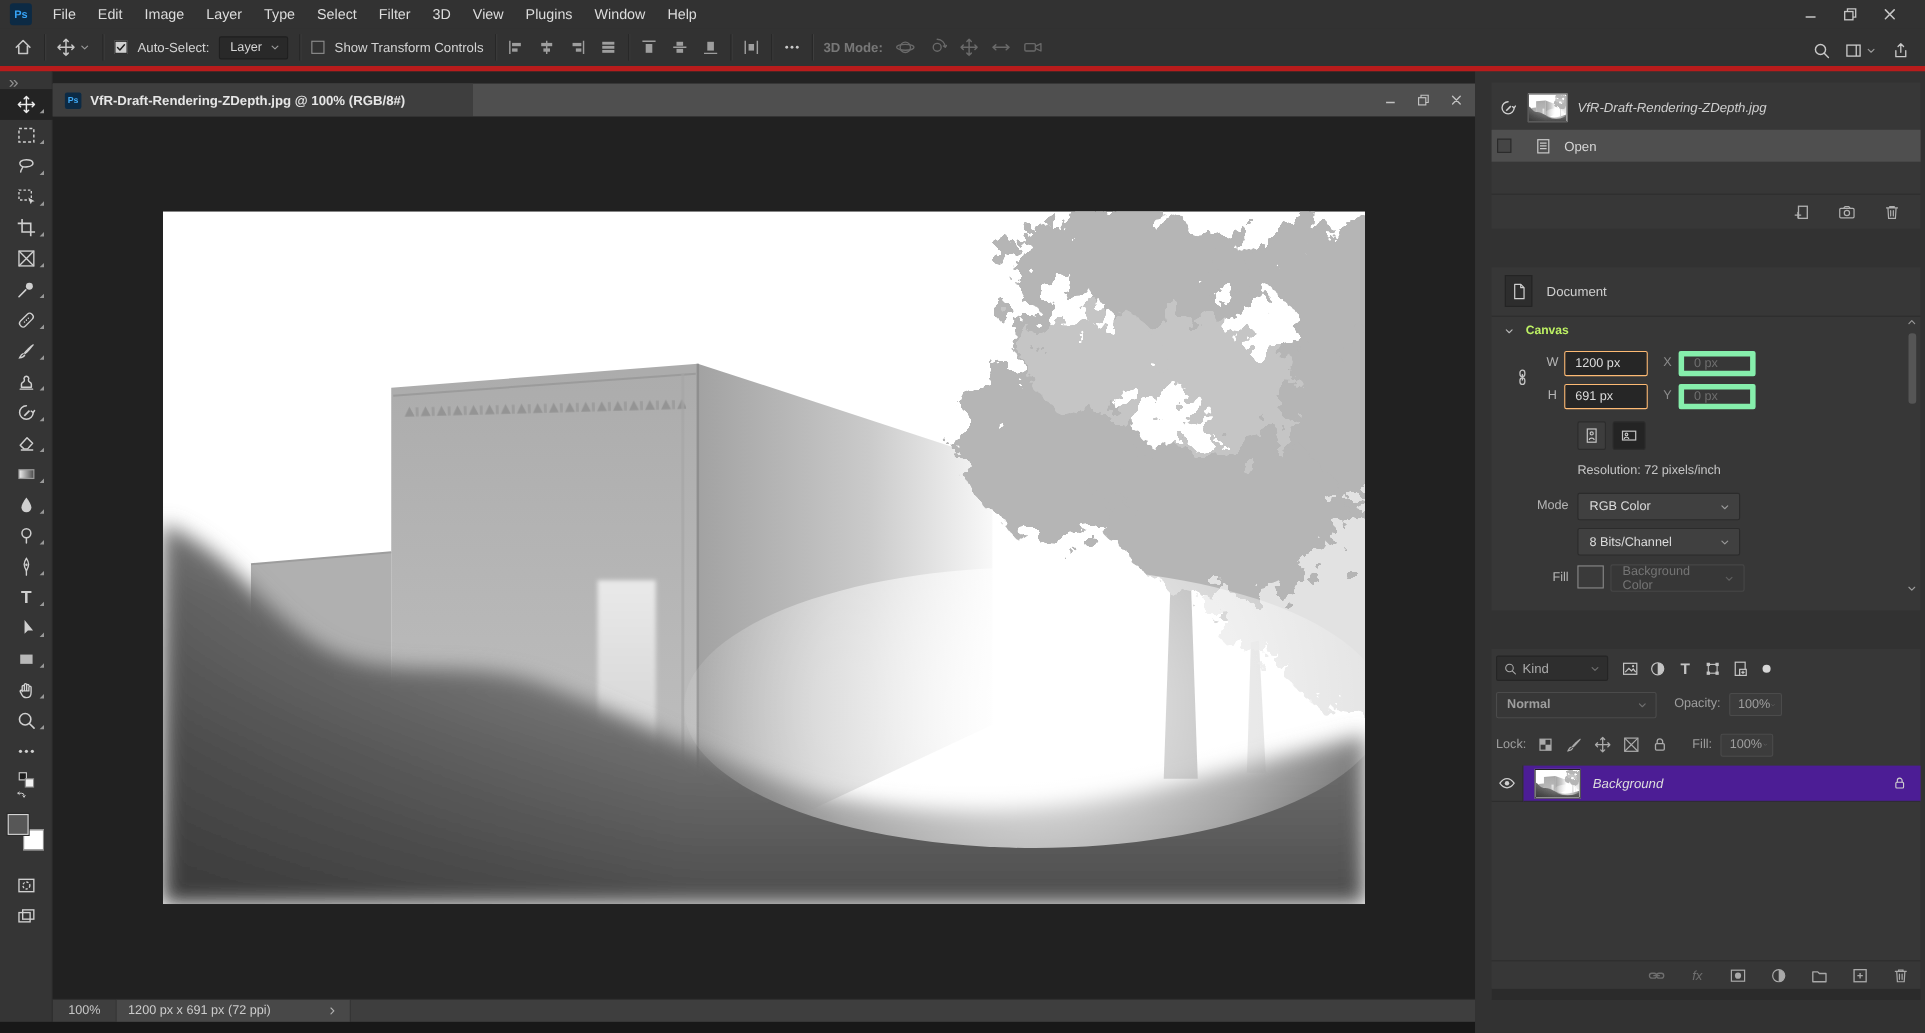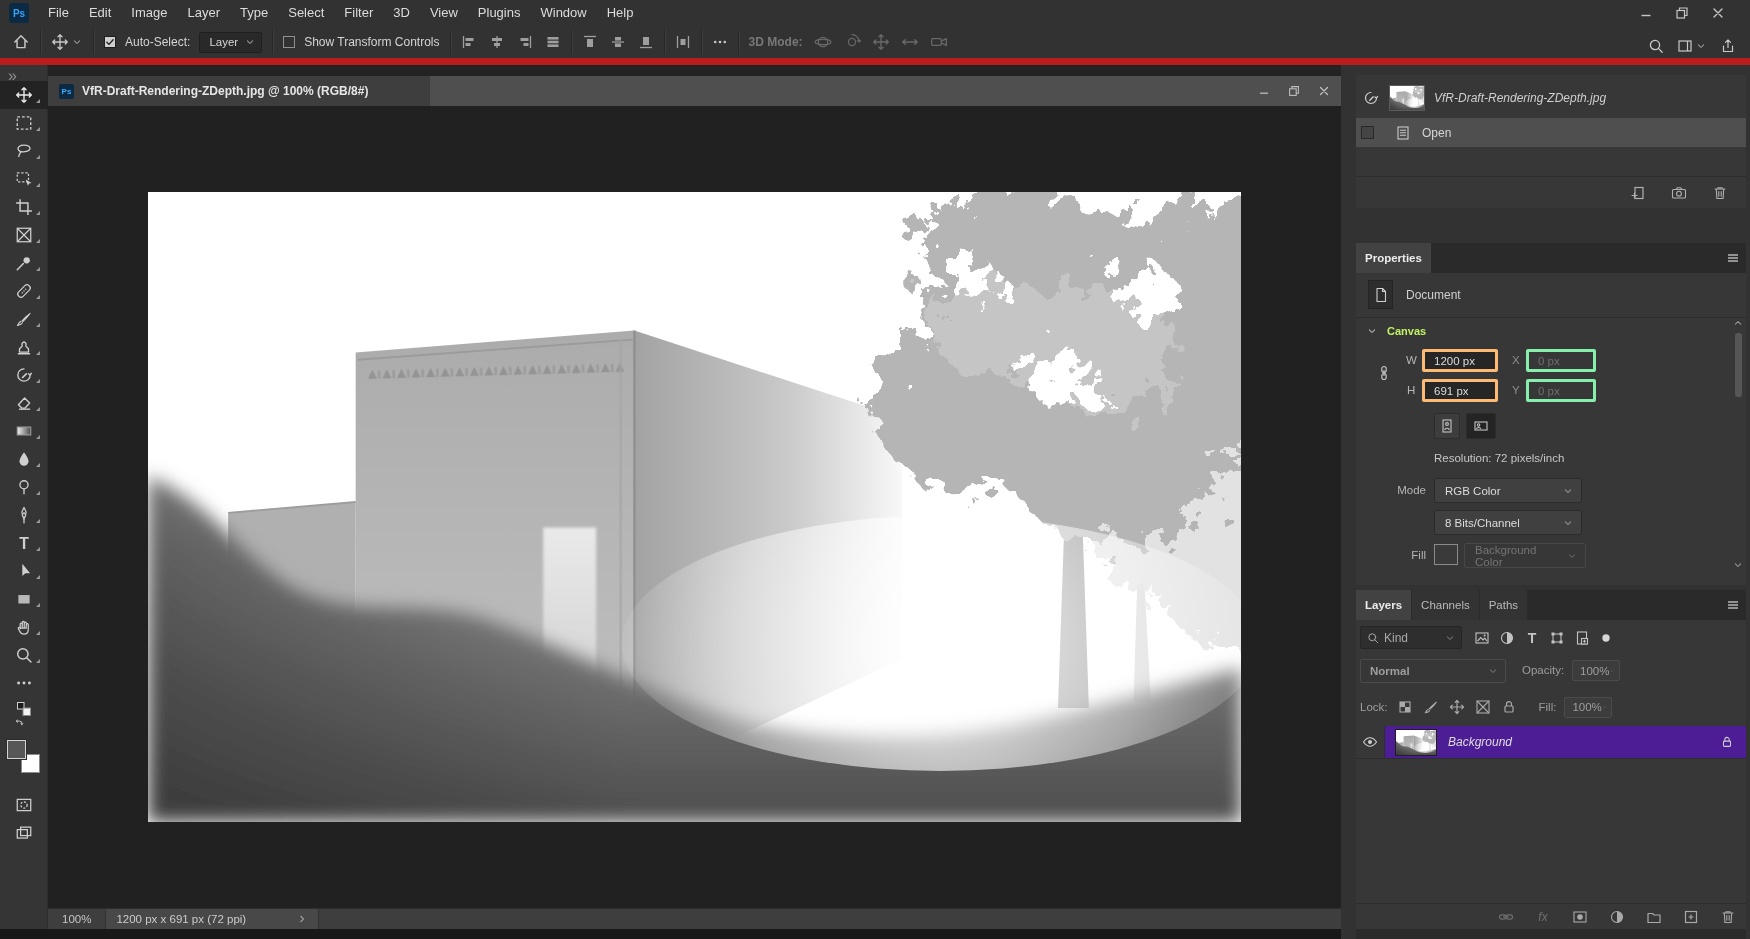--- a/index.html
+++ b/index.html
@@ -13,21 +13,21 @@
   .ico18{width:18px;height:18px;display:block;}
 
   
   .menubar{position:absolute;top:0;left:0;right:0;height:26px;background:#323232;display:flex;align-items:center;padding-left:6px;}
   .ps-logo{width:20px;height:20px;border-radius:3px;background:#0c2a44;color:#36a3f7;font-weight:bold;font-size:10px;display:flex;align-items:center;justify-content:center;margin:0 9px 0 3px;}
   .menu-item{padding:0 10px;font-size:13px;color:#dcdcdc;line-height:26px;}
   .win-ctrls{position:absolute;right:14px;top:0;display:flex;}
   .win-btn{width:36px;height:26px;display:flex;align-items:center;justify-content:center;color:#c6c6c6;}
 
   
-  .optionsbar{position:absolute;top:26px;left:0;right:0;height:39px;background:#323232;border-bottom:7px solid #b91c1c;display:flex;align-items:center;padding-left:12px;color:#c6c6c6;}
+  .optionsbar{position:absolute;top:26px;left:0;right:0;height:39px;background:#323232;border-bottom:5px solid #b91c1c;display:flex;align-items:center;padding-left:12px;color:#c6c6c6;}
   .ob-sep{width:1px;height:24px;background:#272727;box-shadow:1px 0 0 #3e3e3e;margin:0 10px;flex:none;}
   .ob-group{display:flex;align-items:center;gap:9px;flex:none;}
   .ob-label{font-size:12px;color:#d4d4d4;white-space:nowrap;}
   .cb{width:12px;height:12px;border:1px solid #1e1e1e;background:#cfcfcf;display:flex;align-items:center;justify-content:center;color:#222;flex:none;}
   .cb.empty{background:transparent;border:1px solid #909090;}
   .dd-dark{height:21px;background:#292929;border:1px solid #1f1f1f;border-radius:2px;display:flex;align-items:center;font-size:11.5px;color:#d6d6d6;padding:0 5px 0 9px;gap:6px;}
   .dim{color:#787878;}
   .vdim{color:#696969;}
   .ob-right{position:absolute;right:14px;top:0;height:39px;display:flex;align-items:center;gap:13px;color:#c9c9c9;}
 
@@ -84,22 +84,22 @@
   .hist-footer{position:absolute;left:0;bottom:0;width:100%;height:32px;border-top:1px solid #2d2d2d;display:flex;align-items:center;justify-content:flex-end;gap:25px;padding-right:18px;color:#b0b0b0;}
 
   
   .prop-docrow{position:absolute;left:12px;top:7px;display:flex;align-items:center;gap:13px;}
   .prop-docicon{width:25px;height:29px;background:#2d2d2d;border:1px solid #242424;display:flex;align-items:center;justify-content:center;color:#cfcfcf;}
   .prop-divider{position:absolute;left:0;top:44px;width:100%;height:1px;background:#2d2d2d;}
   .canvas-head{position:absolute;left:10px;top:52px;display:flex;align-items:center;gap:9px;color:#b5b5b5;}
   .canvas-title{font-weight:bold;color:#bef264;font-size:11px;}
   .linkv{position:absolute;left:20px;top:92px;color:#c4c4c4;}
   .plabel{position:absolute;font-size:11.5px;color:#b5b5b5;}
-  .field{position:absolute;height:23px;background:#262626;border:3px solid #fdba74;border-radius:2px;color:#dcdcdc;font-size:11.5px;display:flex;align-items:center;padding-left:9px;}
-  .field.off{background:transparent;border:3px solid #86efac;color:#6f6f6f;}
+  .field{position:absolute;height:23px;background:#262626;border:1px solid #fdba74;border-radius:2px;color:#dcdcdc;font-size:11.5px;display:flex;align-items:center;padding-left:9px;}
+  .field.off{background:transparent;border:5px solid #86efac;color:#6f6f6f;}
   .orient-btn{position:absolute;width:26px;height:26px;border-radius:2px;background:#3d3d3d;border:1px solid #2c2c2c;display:flex;align-items:center;justify-content:center;color:#c4c4c4;}
   .orient-btn.on{background:#242424;width:30px;}
   .res-text{position:absolute;left:78px;top:179px;font-size:11.5px;color:#c6c6c6;}
   .dd{position:absolute;height:25px;background:#404040;border:1px solid #2b2b2b;border-radius:2px;display:flex;align-items:center;justify-content:space-between;padding:0 7px 0 10px;font-size:11.5px;color:#dcdcdc;}
   .dd .chev{color:#9a9a9a;}
   .dd.off{background:transparent;border:1px solid #474747;color:#747474;}
   .dd.off .chev{color:#5f5f5f;}
   .fill-swatch{position:absolute;left:78px;top:271px;width:24px;height:21px;background:#3a3a3a;border:1px solid #8a8a8a;}
   .pscroll-thumb{position:absolute;right:4px;top:60px;width:7px;height:64px;border-radius:3px;background:#565656;}
   .pscroll-up{position:absolute;right:2px;top:44px;color:#9a9a9a;}
@@ -1023,28 +1023,20 @@
           <span>
               <svg class="ico">
                 <use href="#i-trash"></use>
               </svg>
             </span>
         </div>
       </div>
     </section>
 
     <section class="pgroup" id="g-props">
-      <div class="ptabbar">
-        <div class="ptab active">Properties</div>
-        <span class="pmenu">
-            <svg class="ico">
-              <use href="#i-hamburger"></use>
-            </svg>
-          </span>
-      </div>
       <div class="pbody">
         <div class="prop-docrow">
           <span class="prop-docicon">
               <svg class="ico">
                 <use href="#i-page"></use>
               </svg>
             </span>
           <span>Document</span>
         </div>
         <div class="prop-divider"></div>
@@ -1116,30 +1108,20 @@
         <span class="pscroll-thumb"></span>
         <span class="pscroll-dn">
             <svg class="ico12">
               <use href="#i-chevdown"></use>
             </svg>
           </span>
       </div>
     </section>
 
     <section class="pgroup" id="g-layers">
-      <div class="ptabbar">
-        <div class="ptab active">Layers</div>
-        <div class="ptab">Channels</div>
-        <div class="ptab">Paths</div>
-        <span class="pmenu">
-            <svg class="ico">
-              <use href="#i-hamburger"></use>
-            </svg>
-          </span>
-      </div>
       <div class="pbody">
         <div class="lyr-filter">
           <span class="kind-box">
             <svg class="ico12">
                 <use href="#i-zoom"></use>
               </svg>
             <span class="grow">Kind</span>
             <svg class="ico12" style="color:#6f6f6f">
                 <use href="#i-chevdown"></use>
               </svg>

